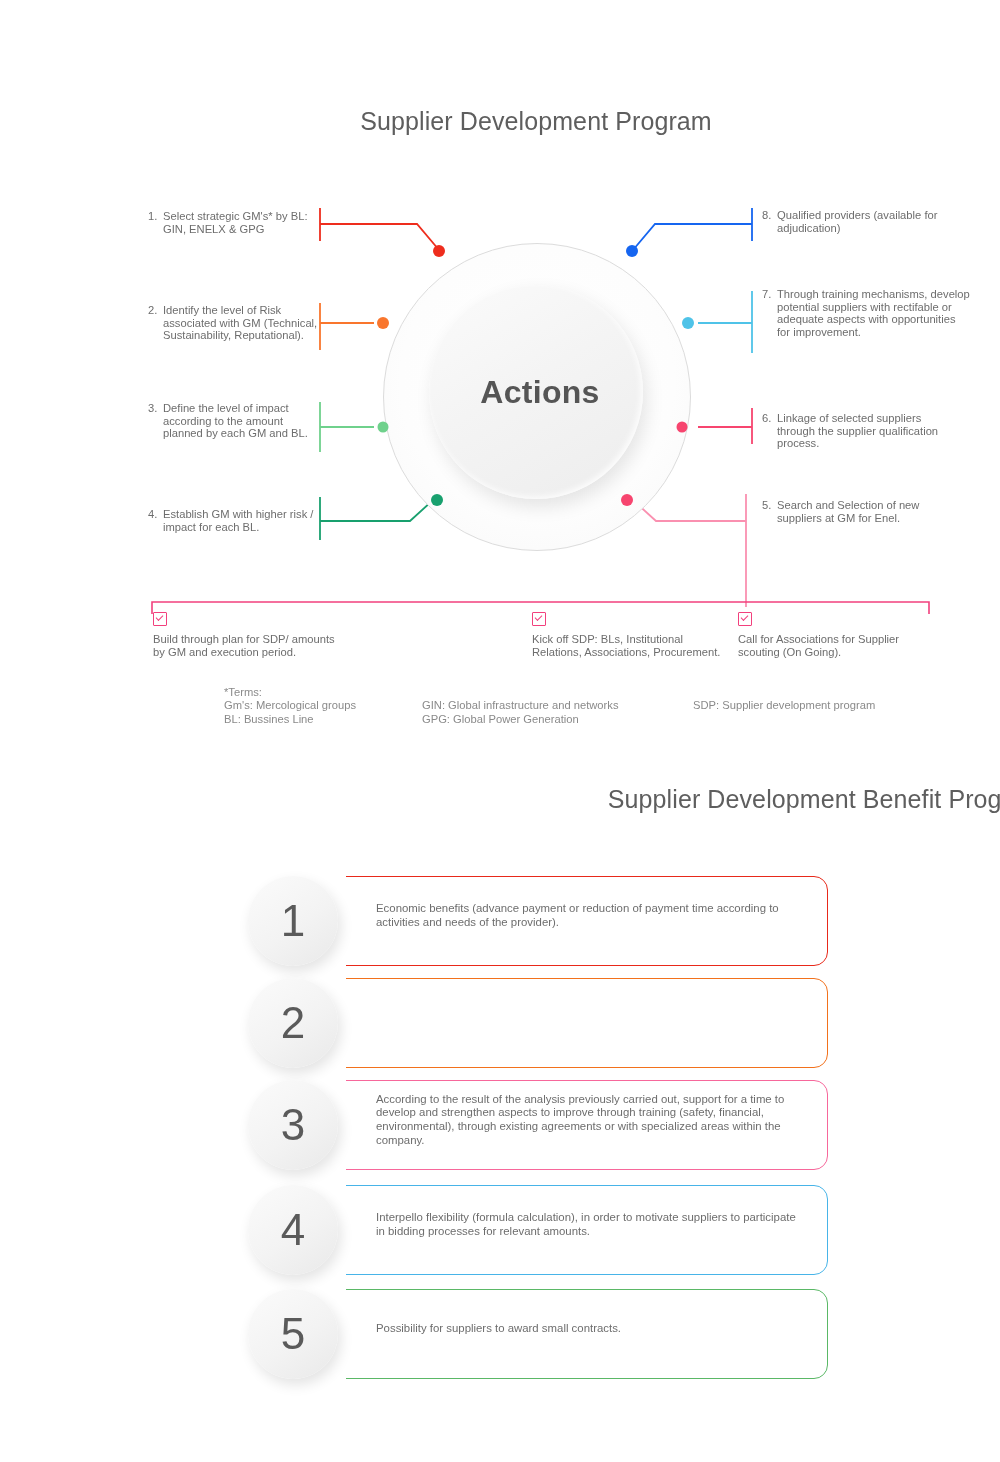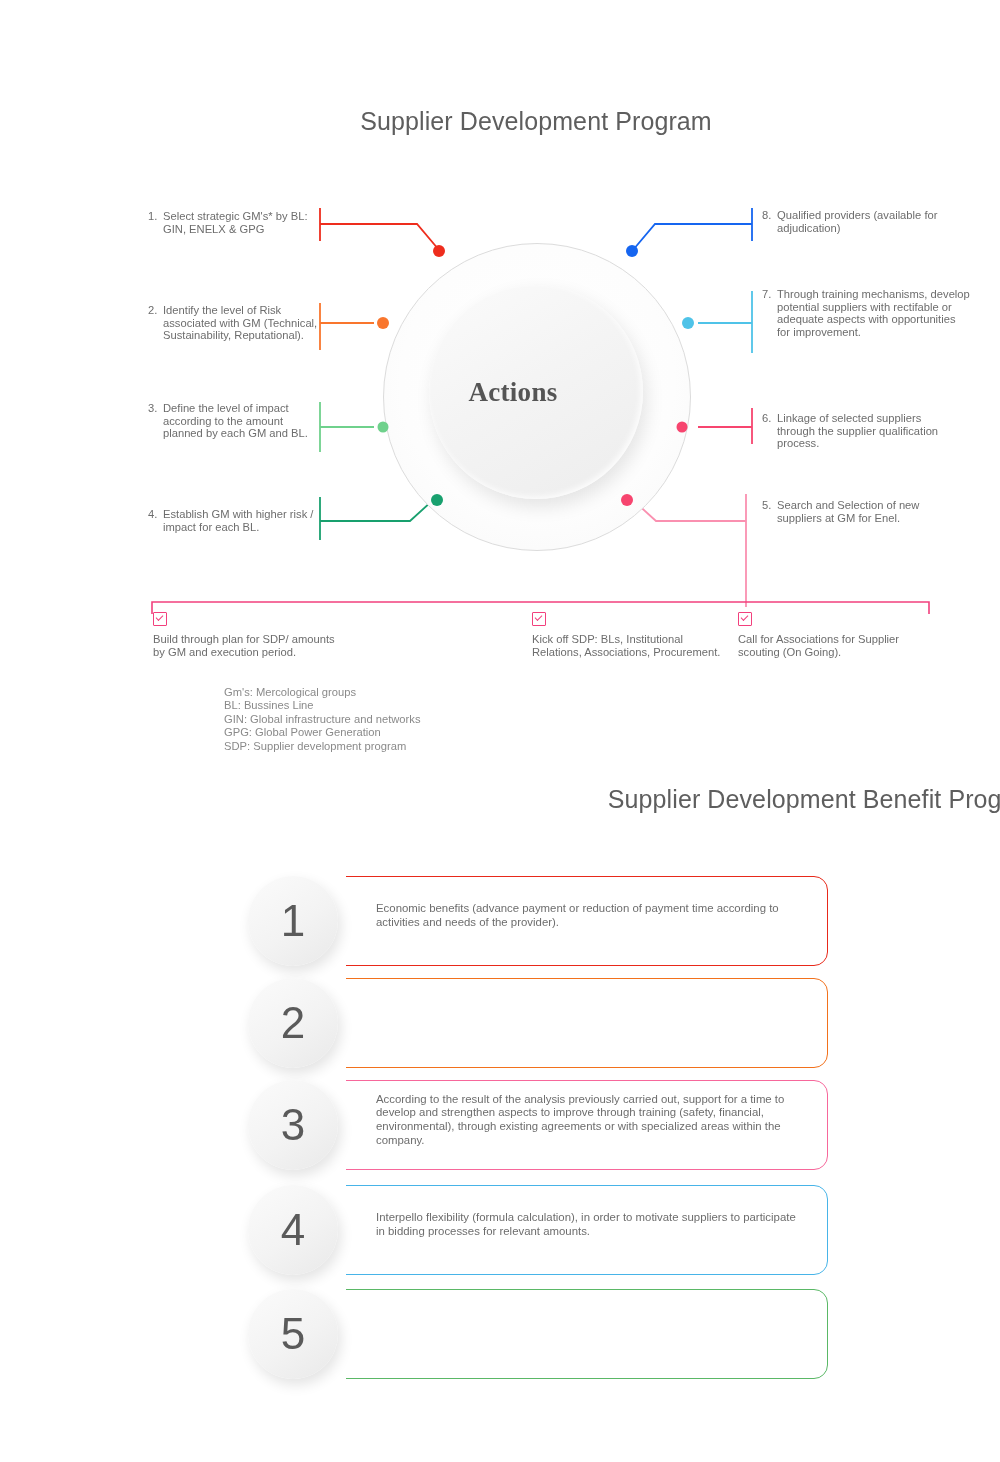--- a/index.html
+++ b/index.html
@@ -26,23 +26,23 @@
     position:absolute;left:347px;top:243px;width:306px;height:306px;
     border-radius:50%;border:1px solid #dcdcdc;
     background:radial-gradient(circle at 50% 45%,#ffffff 0%,#fdfdfd 60%,#f7f7f7 100%);
   }
   .wheel-inner{
     position:absolute;left:393px;top:285px;width:214px;height:214px;border-radius:50%;
     background:linear-gradient(150deg,#fbfbfb 0%,#f4f4f4 45%,#ededed 100%);
     box-shadow:4px 8px 18px rgba(0,0,0,.10), -2px -2px 6px rgba(255,255,255,.9) inset;
   }
   .wheel-label{
-    position:absolute;left:370px;top:285px;width:214px;height:214px;
+    position:absolute;left:397px;top:285px;width:214px;height:214px;
     display:flex;align-items:center;justify-content:center;
-    font-size:27px;font-weight:700;color:#555555;letter-spacing:.3px;font-family:Liberation Serif, serif;
+    font-size:32px;font-weight:700;color:#555555;letter-spacing:.3px;
   }
 
   
   .step{position:absolute;font-size:11.2px;line-height:12.6px;color:#6d6d6d;}
   .step .num{display:inline-block;}
   .step-l{text-align:left;}
   .step-body{display:flex;}
   .step-body .num{min-width:15px;}
 
   
@@ -52,21 +52,21 @@
     position:relative;margin-bottom:7px;
   }
   .chkbox:after{
     content:"";position:absolute;left:2px;top:2px;width:6px;height:3px;
     border-left:1.6px solid #f2407d;border-bottom:1.6px solid #f2407d;
     transform:rotate(-45deg);
   }
 
   
   .terms{position:absolute;left:188px;top:686px;font-size:11.2px;line-height:13.4px;color:#8a8a8a;}
-  .terms-cols{display:flex;flex-direction:column;}
+  .terms-cols{display:flex;}
   .terms-col{margin-right:26px;}
   .terms-col.c1{width:172px;}
   .terms-col.c2{width:245px;}
   .terms-col.c3{width:230px;}
 
   
   .bcard{position:absolute;left:212px;width:580px;height:90px;}
   .bcard .box{
     position:absolute;left:45px;top:0;width:535px;height:90px;
     border:1.4px solid #cccccc;border-radius:14px;background:#ffffff;box-sizing:border-box;
@@ -202,20 +202,21 @@
   <div class="chk-item" style="left:702px;top:612px;width:196px;">
     <div class="chkbox"></div>
     <div>Call for Associations for Supplier scouting (On Going).</div>
   </div>
   <div class="chk-item" style="left:496px;top:612px;width:196px;">
     <div class="chkbox"></div>
     <div>Kick off SDP: BLs, Institutional Relations, Associations, Procurement.</div>
   </div>
 
   <div class="terms">
+    <div>*Terms:</div>
     <div class="terms-cols">
       <div class="terms-col c1">
         <div>Gm's: Mercological groups</div>
         <div>BL: Bussines Line</div>
       </div>
       <div class="terms-col c2">
         <div>GIN: Global infrastructure and networks</div>
         <div>GPG: Global Power Generation</div>
       </div>
       <div class="terms-col c3">
@@ -251,15 +252,16 @@
     <div class="box" id="bx4" style="border-color: rgb(71, 180, 232);"></div>
     <div class="mask"></div>
     <div class="circ">4</div>
     <div class="txt">Interpello flexibility (formula calculation), in order to motivate suppliers to participate in bidding processes for relevant amounts.</div>
   </div>
 
   <div class="bcard" style="top:1289px;">
     <div class="box" id="bx5" style="border-color: rgb(90, 184, 102);"></div>
     <div class="mask"></div>
     <div class="circ">5</div>
+    <div class="txt">Possibility for suppliers to award small contracts.</div>
   </div>
 
 </div>
 
 </body></html>

